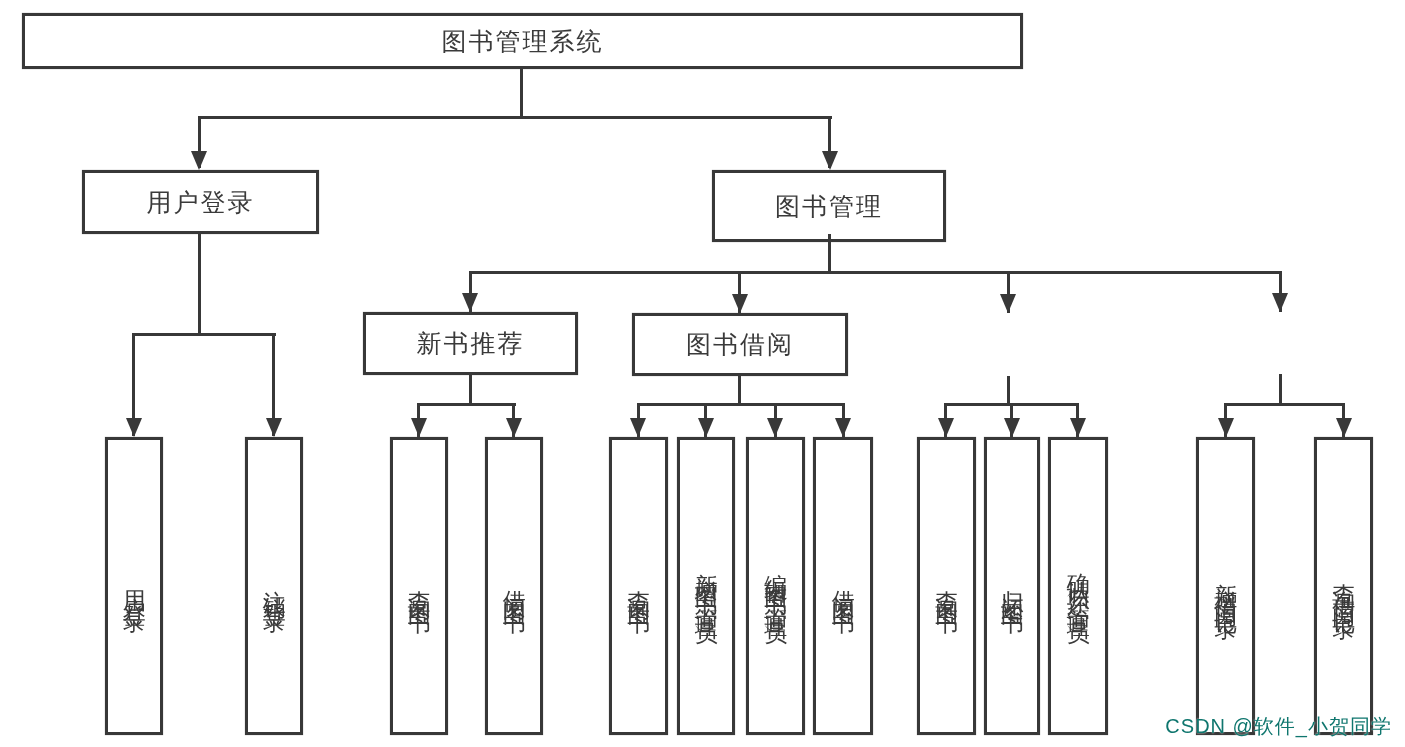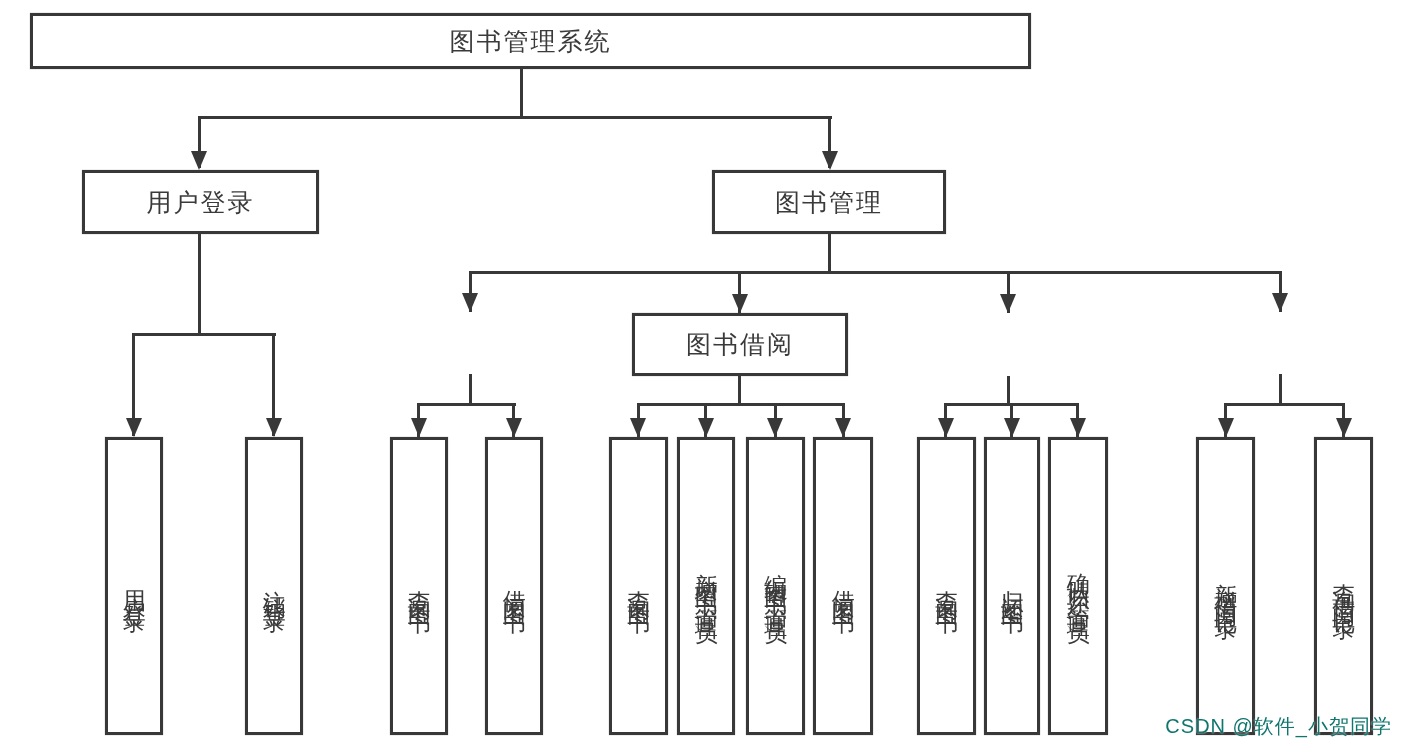--- a/index.html
+++ b/index.html
@@ -71,50 +71,51 @@
     color: #0f766e;
     text-shadow: 0 0 2px #ffffff;
     z-index: 5;
   }
 </style>
 </head>
 <body>
 
 <div id="canvas">
 
-  <div class="box" style="left:22px; top:13px; width:1001px; height:56px;margin-left:8px;">图书管理系统</div>
+  <div class="box" style="left:22px; top:13px; width:1001px; height:56px;">图书管理系统</div>
 
   <div class="vl" style="left:520px; top:67px; height:51px;"></div>
   <div class="hl" style="left:198px; top:116px; width:634px;"></div>
   <div class="vl" style="left:198px; top:116px; height:52px;"></div>
   <div class="arr" style="left:191px; top:151px;"></div>
   <div class="vl" style="left:828px; top:116px; height:52px;"></div>
   <div class="arr" style="left:822px; top:151px;"></div>
 
   <div class="box" style="left:82px; top:170px; width:237px; height:64px;">用户登录</div>
-  <div class="box" style="left:712px; top:170px; width:234px; height:64px;">图书管理</div>
+  <div class="box" style="left:712px; top:170px; width:234px; height:72px;">图书管理</div>
 
   <div class="vl" style="left:198px; top:233px; height:103px;"></div>
   <div class="hl" style="left:133px; top:333px; width:143px;"></div>
   <div class="vl" style="left:132px; top:333px; height:103px;"></div>
   <div class="arr" style="left:126px; top:418px;"></div>
   <div class="vl" style="left:272px; top:333px; height:103px;"></div>
   <div class="arr" style="left:266px; top:418px;"></div>
 
   <div class="vl" style="left:828px; top:234px; height:40px;"></div>
   <div class="hl" style="left:469px; top:271px; width:813px;"></div>
   <div class="vl" style="left:469px; top:271px; height:41px;"></div>
   <div class="arr" style="left:462px; top:293px;"></div>
   <div class="vl" style="left:738px; top:271px; height:42px;"></div>
   <div class="arr" style="left:732px; top:294px;"></div>
   <div class="vl" style="left:1007px; top:271px; height:42px;"></div>
   <div class="arr" style="left:1000px; top:294px;"></div>
   <div class="vl" style="left:1279px; top:271px; height:41px;"></div>
   <div class="arr" style="left:1272px; top:293px;"></div>
 
+  <div class="box" style="left:363px; top:312px; width:215px; height:63px;">新书推荐</div>
   <div class="box" style="left:632px; top:313px; width:216px; height:63px;text-align:right;">图书借阅</div>
 
   <div class="vl" style="left:469px; top:374px; height:32px;"></div>
   <div class="hl" style="left:417px; top:403px; width:99px;"></div>
   <div class="vl" style="left:417px; top:403px; height:34px;"></div>
   <div class="arr" style="left:411px; top:418px;"></div>
   <div class="vl" style="left:512px; top:403px; height:34px;"></div>
   <div class="arr" style="left:506px; top:418px;"></div>
 
   <div class="vl" style="left:738px; top:376px; height:30px;"></div>

